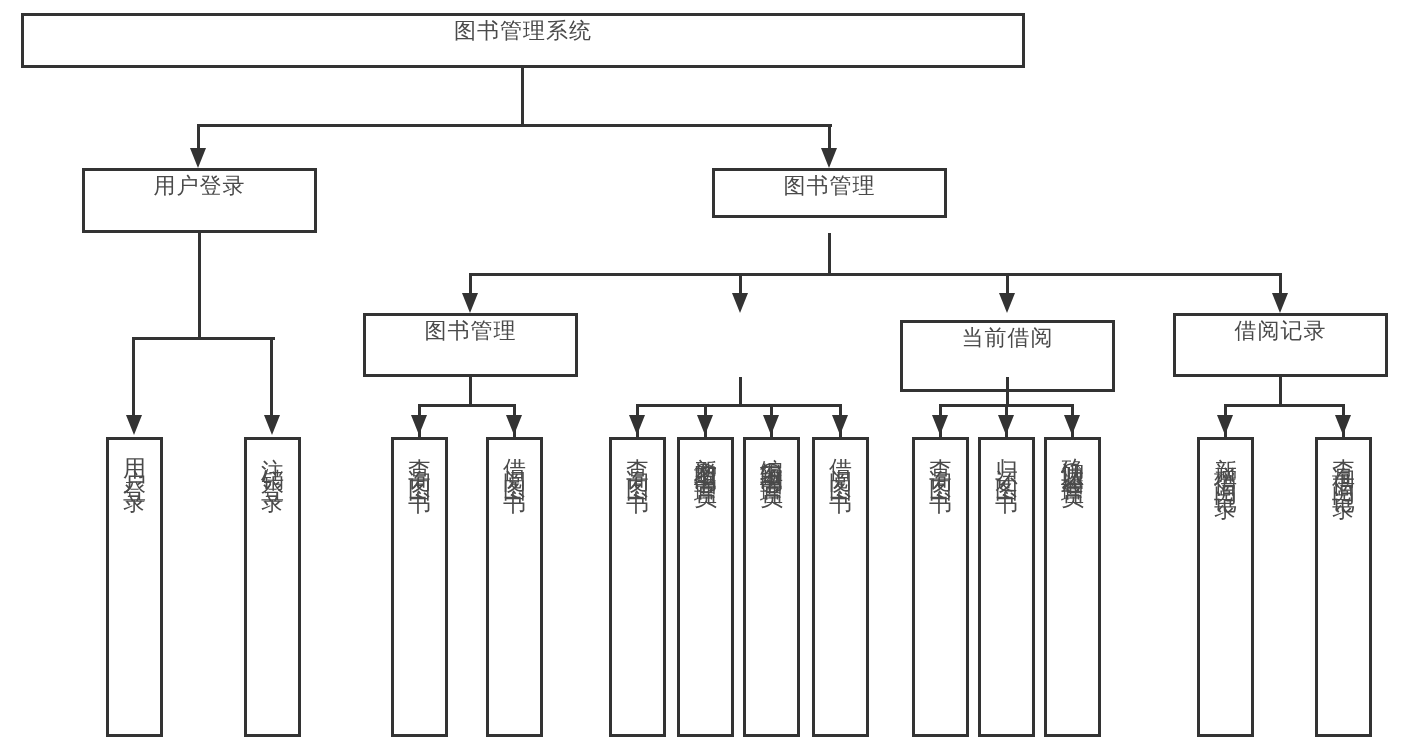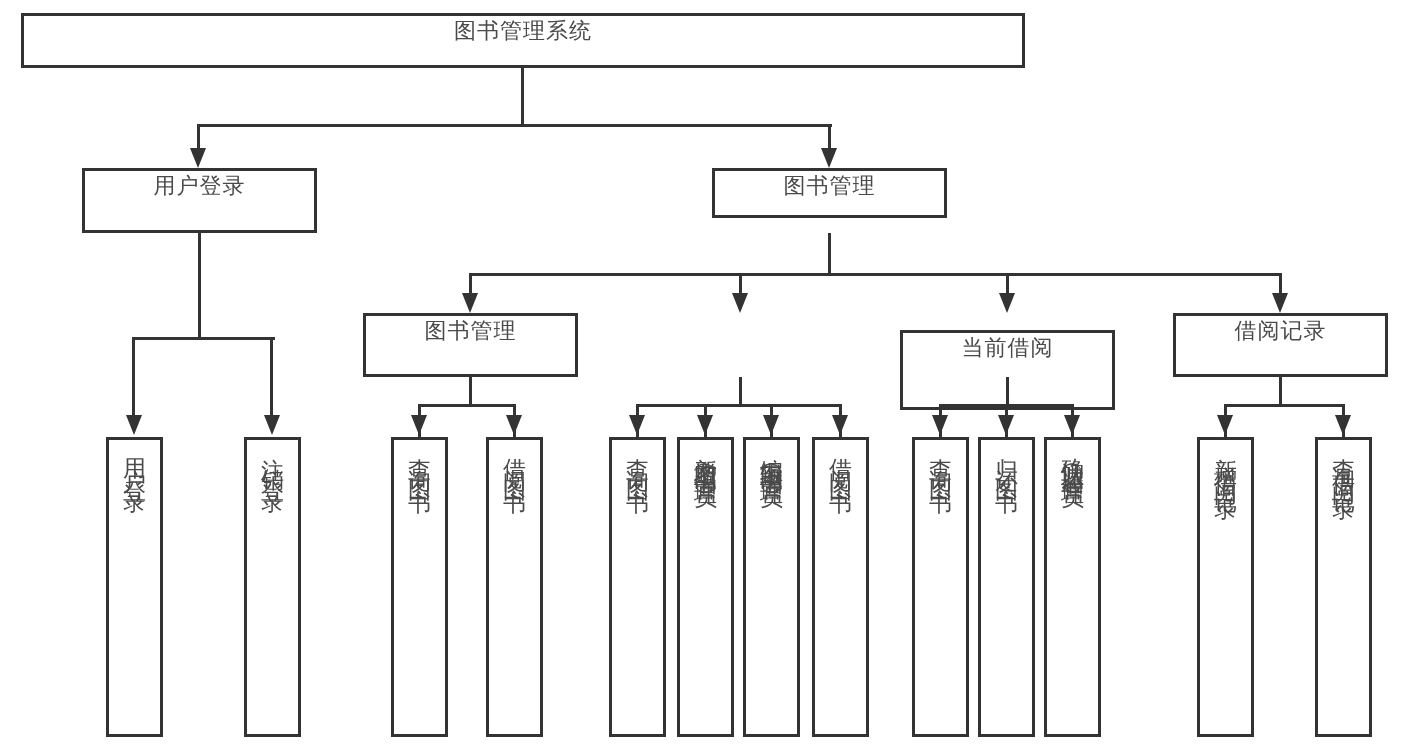--- a/index.html
+++ b/index.html
@@ -47,21 +47,21 @@
   <div class="box" style="left:82px;top:168px;width:235px;height:65px">
     <span class="label">用户登录</span>
   </div>
   <div class="box" style="left:712px;top:168px;width:235px;height:50px">
     <span class="label">图书管理</span>
   </div>
 
   <div class="box" style="left:363px;top:313px;width:215px;height:64px">
     <span class="label">图书管理</span>
   </div>
-  <div class="box" style="left:900px;top:330px;width:215px;height:80px">
+  <div class="box" style="left:900px;top:320px;width:215px;height:72px">
     <span class="label">当前借阅</span>
   </div>
   <div class="box" style="left:1173px;top:313px;width:215px;height:64px">
     <span class="label">借阅记录</span>
   </div>
 
   <div class="box tall" style="left:106px;top:437px;width:57px;height:300px">
     <span class="label">用户登录</span>
   </div>
   <div class="box tall" style="left:244px;top:437px;width:57px;height:300px">

